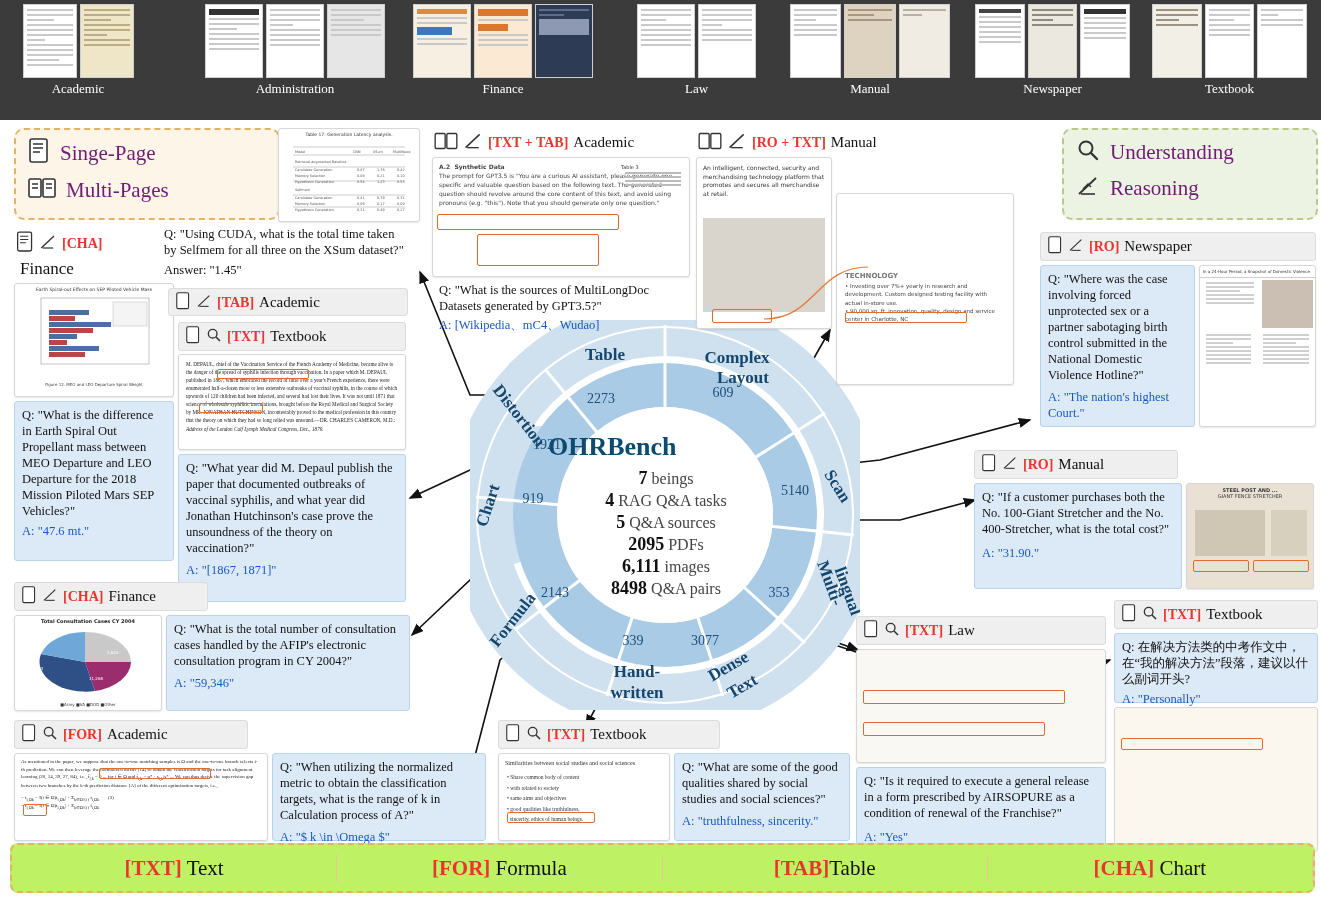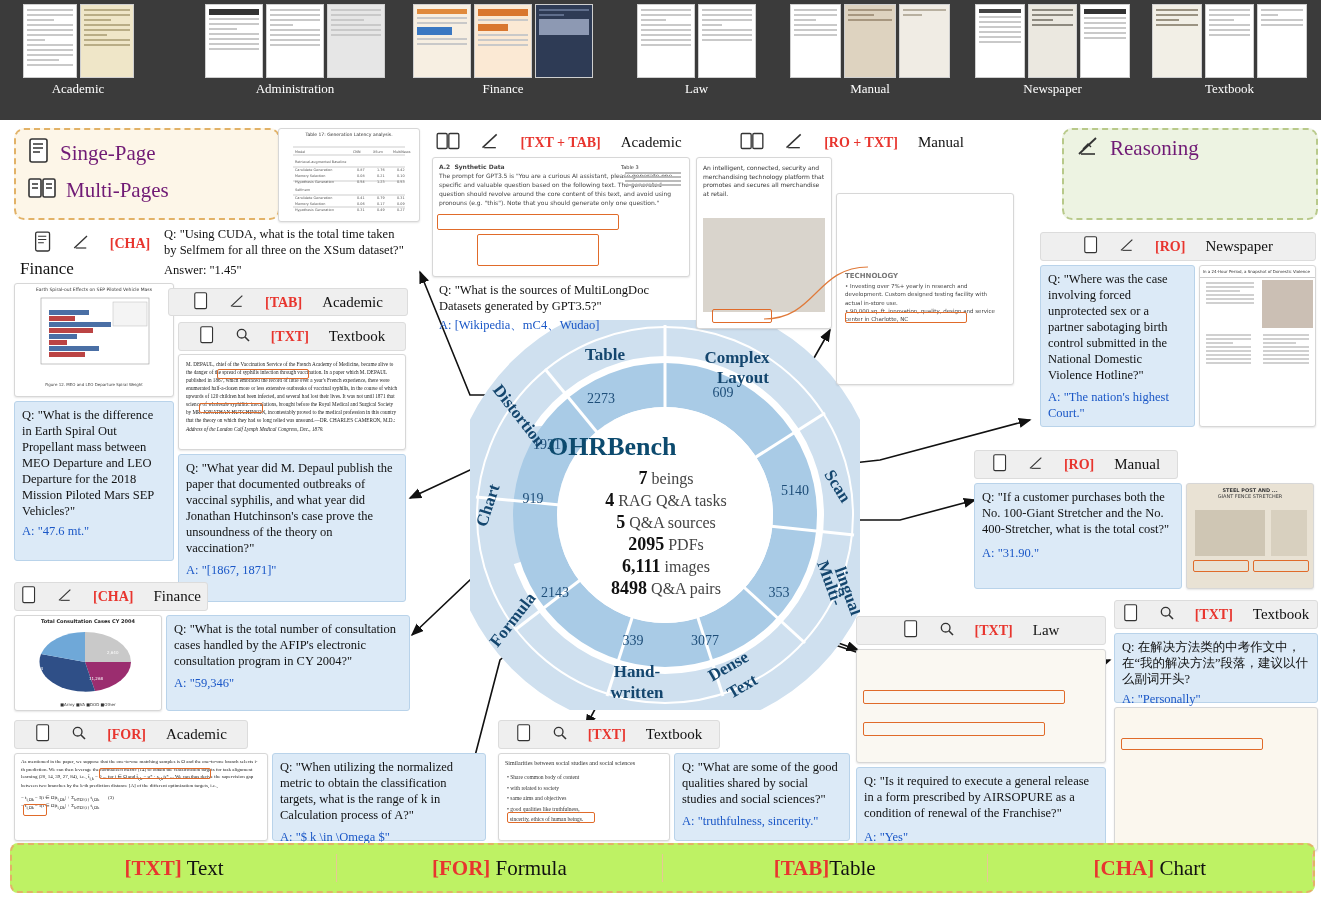--- a/index.html
+++ b/index.html
@@ -8,21 +8,21 @@
   
   #topstrip{left:0;top:0;width:1321px;height:120px;background:#3b3b3b;}
   .domcell{position:absolute;top:4px;height:94px;}
   .domthumbs{display:flex;gap:3px;justify-content:center;}
   .thumb{background:#fff;border:1px solid #cfcfcf;overflow:hidden;position:relative;}
   .domlabel{color:#fff;font-size:13px;text-align:center;margin-top:3px;font-family:"Liberation Serif",serif;}
   .lines{position:absolute;left:3px;right:3px;top:4px;bottom:4px;}
   .lines i{display:block;height:2px;background:#c9c9c9;margin-bottom:3px;}
   
   .card{background:#fff;border:1px solid #d7d7d7;border-radius:3px;box-shadow:0 1px 2px rgba(0,0,0,.10);}
-  .hdr{display:flex;align-items:center;gap:20px;padding:3px 6px;font-size:13px;justify-content:center;}
+  .hdr{display:flex;align-items:center;gap:5px;padding:3px 6px;font-size:13px;}
   .tag{font-weight:bold;color:#e8352e;font-family:"Liberation Serif",serif;font-size:14px;}
   .dom{font-family:"Liberation Serif",serif;font-size:15px;color:#111;}
   .qa{font-size:12.5px;line-height:1.28;font-family:"Liberation Serif",serif;color:#111;padding:5px 7px;}
   .ans{color:#1a57c7;}
   .bluebox{background:#dceaf7;border:1px solid #b9d3ea;}
   .greybox{background:#efefef;border:1px solid #dcdcdc;}
   .icon{display:inline-block;vertical-align:middle;}
   
   .legendbox{border:2px dashed #e2b267;border-radius:10px;background:#fdf6e8;}
   .legendrow{display:flex;align-items:center;gap:10px;padding:4px 12px;}
@@ -316,20 +316,29 @@
           <rect x="1" y="3" width="12" height="18" rx="1.5" fill="#fff" stroke="#333" stroke-width="1.6"></rect>
           <rect x="15" y="3" width="12" height="18" rx="1.5" fill="#fff" stroke="#333" stroke-width="1.6"></rect>
           <path d="M4 8h6M4 12h6M18 8h6M18 12h6" stroke="#333" stroke-width="1.3"></path>
         </svg>
     </span>
     <span class="legendtxt">Multi-Pages</span>
   </div>
 </div>
 
 <div class="abs legendbox" style="left:1062px;top:128px;width:252px;height:88px;background:#edf3e2;border-color:#b8c98a;">
+  <div class="legendrow" style="padding-top:8px;">
+    <span class="icon">
+      <svg width="24" height="24" viewBox="0 0 24 24">
+          <circle cx="10" cy="10" r="6.5" fill="none" stroke="#333" stroke-width="2"></circle>
+          <path d="M15 15l6 6" stroke="#333" stroke-width="2.4" stroke-linecap="round"></path>
+        </svg>
+    </span>
+    <span class="legendtxt">Understanding</span>
+  </div>
   <div class="legendrow">
     <span class="icon">
       <svg width="24" height="24" viewBox="0 0 24 24">
           <path d="M3 20 L20 4" stroke="#333" stroke-width="1.8"></path>
           <path d="M5 20h14" stroke="#333" stroke-width="1.6"></path>
           <path d="M7 15l5-5 3 3" stroke="#333" stroke-width="1.4" fill="none"></path>
         </svg>
     </span>
     <span class="legendtxt">Reasoning</span>
   </div>

